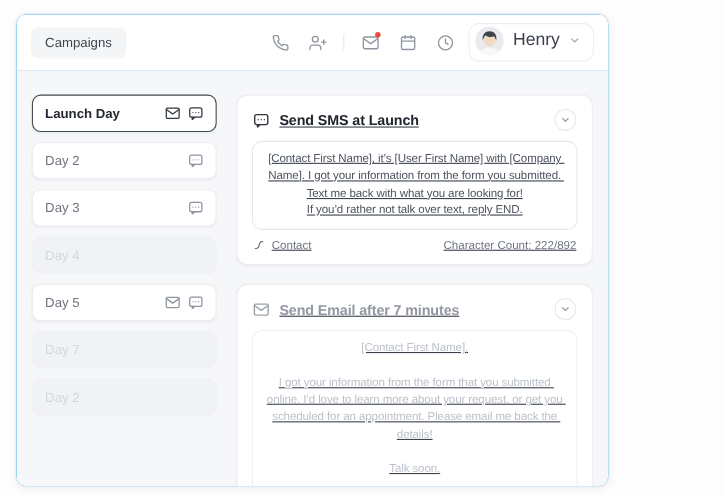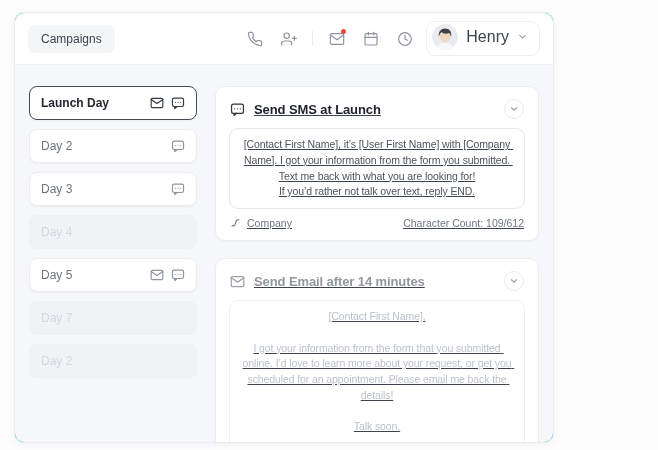--- a/index.html
+++ b/index.html
@@ -234,35 +234,35 @@
               </svg>
           </button>
         </div>
         <div class="msgbox">[Contact First Name], it’s [User First Name] with [Company Name]. I got your information from the form you submitted. Text me back with what you are looking for!
 If you’d rather not talk over text, reply END.</div>
         <div class="card-foot">
           <button class="snips">
             <svg viewBox="0 0 16 16" fill="none" stroke="currentColor" stroke-width="1.6" stroke-linecap="round" stroke-linejoin="round">
                 <path d="M13 2.5h-1.6c-4.6 0-1.6 9-6.8 9H3"></path>
               </svg>
-            <span>Company</span>
+            <span>Contact</span>
           </button>
-          <span class="count">Character Count: 109/612</span>
+          <span class="count">Character Count: 222/892</span>
         </div>
       </section>
 
       <section class="card muted">
         <div class="card-head">
           <span class="head-icon">
             <svg viewBox="0 0 24 24" fill="none" stroke="currentColor" stroke-width="2" stroke-linecap="round" stroke-linejoin="round">
                 <rect x="2" y="4" width="20" height="16" rx="2"></rect>
                 <path d="M22 6l-10 7L2 6"></path>
               </svg>
           </span>
-          <h2>Send Email after 14 minutes</h2>
+          <h2>Send Email after 7 minutes</h2>
           <button class="collapse">
             <svg viewBox="0 0 24 24" fill="none" stroke="currentColor" stroke-width="2.6" stroke-linecap="round" stroke-linejoin="round">
                 <path d="M6 9l6 6 6-6"></path>
               </svg>
           </button>
         </div>
         <div class="msgbox">[Contact First Name],
 
 I got your information from the form that you submitted online. I’d love to learn more about your request, or get you scheduled for an appointment. Please email me back the details!
 

